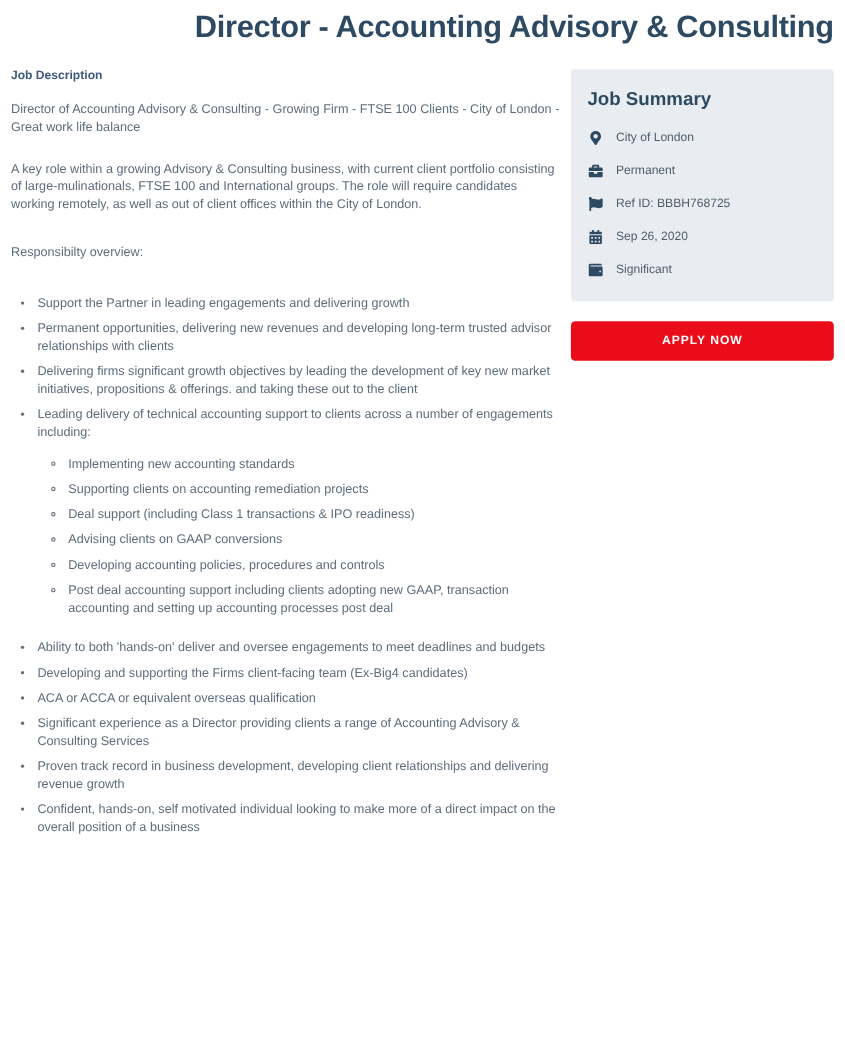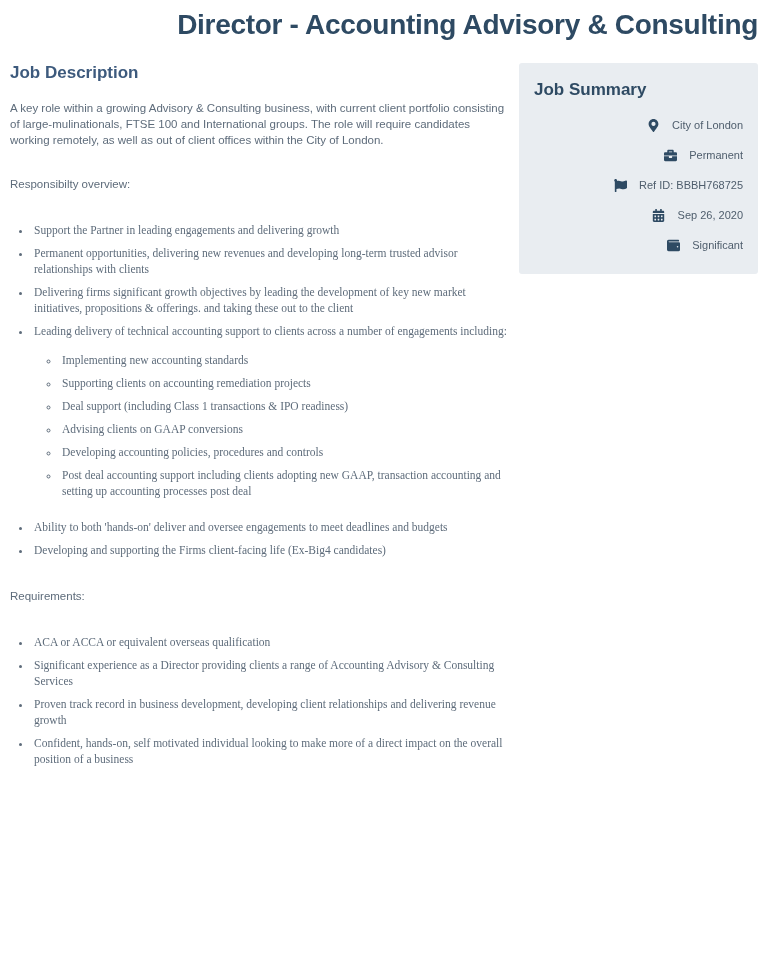--- a/index.html
+++ b/index.html
@@ -42,36 +42,35 @@
     display: flex;
     align-items: flex-start;
     margin-top: 21px;
   }
   .main { width: 499px; }
   .sidebar { width: 239px; margin-left: 10px; }
 
   
   .section-heading {
     margin: 0 0 17px 0;
-    font-size: 17px;
+    font-size: 11px;
     font-weight: bold;
     color: #3d5a7d;
   }
   .main p {
     margin: 0 0 22px 0;
     font-size: 11.5px;
     line-height: 16px;
     color: #5e6c7b;
   }
   .main p.label-line { margin: 28px 0 30px 0; }
   .main p.label-line.req { margin: 30px 0 30px 0; }
   ul {
     margin: 0;
     padding: 0 0 0 22px;
-    font-family: Liberation Serif, serif;
   }
   ul.level1 { list-style: disc; }
   ul.level2 { list-style: circle; margin: 13px 0 20px 6px; padding-left: 22px; }
   li {
     font-size: 11.5px;
     line-height: 16px;
     margin-bottom: 7px;
     padding-left: 2px;
   }
 
@@ -86,21 +85,20 @@
     font-size: 17px;
     font-weight: bold;
     color: #2e4a63;
   }
   .summary-item {
     display: flex;
     align-items: center;
     margin-bottom: 16px;
     font-size: 11px;
     color: #4e5d6c;
-    justify-content: flex-end;
   }
   .summary-item .icon {
     width: 14px;
     height: 14px;
     display: inline-flex;
     align-items: center;
     justify-content: center;
     margin-right: 12px;
     flex: 0 0 14px;
   }
@@ -128,42 +126,42 @@
 <div class="page">
 
   <h1 class="page-title">Director - Accounting Advisory &amp; Consulting</h1>
 
 
   <div class="layout">
 
     <div class="main">
       <h2 class="section-heading">Job Description</h2>
 
+      <p>Director of Accounting Advisory &amp; Consulting - Growing Firm - FTSE 100 Clients - City of London - Great work life balance</p>
       <p>A key role within a growing Advisory &amp; Consulting business, with current client portfolio consisting of large-mulinationals, FTSE 100 and International groups. The role will require candidates working remotely, as well as out of client offices within the City of London.</p>
 
       <p class="label-line">Responsibilty overview:</p>
 
       <ul class="level1">
         <li>Support the Partner in leading engagements and delivering growth</li>
         <li>Permanent opportunities, delivering new revenues and developing long-term trusted advisor relationships with clients</li>
         <li>Delivering firms significant growth objectives by leading the development of key new market initiatives, propositions &amp; offerings. and taking these out to the client</li>
         <li>Leading delivery of technical accounting support to clients across a number of engagements including:</li>
         <ul class="level2">
           <li>Implementing new accounting standards</li>
           <li>Supporting clients on accounting remediation projects</li>
           <li>Deal support (including Class 1 transactions &amp; IPO readiness)</li>
           <li>Advising clients on GAAP conversions</li>
           <li>Developing accounting policies, procedures and controls</li>
           <li>Post deal accounting support including clients adopting new GAAP, transaction accounting and setting up accounting processes post deal</li>
         </ul>
         <li>Ability to both 'hands-on' deliver and oversee engagements to meet deadlines and budgets</li>
-        <li>Developing and supporting the Firms client-facing life (Ex-Big4 candidates)</li>
+        <li>Developing and supporting the Firms client-facing team (Ex-Big4 candidates)</li>
       </ul>
 
-      <p class="label-line req">Requirements:</p>
 
       <ul class="level1">
         <li>ACA or ACCA or equivalent overseas qualification</li>
         <li>Significant experience as a Director providing clients a range of Accounting Advisory &amp; Consulting Services</li>
         <li>Proven track record in business development, developing client relationships and delivering revenue growth</li>
         <li>Confident, hands-on, self motivated individual looking to make more of a direct impact on the overall position of a business</li>
       </ul>
     </div>
 
     <div class="sidebar">
@@ -209,16 +207,17 @@
         <div class="summary-item">
           <span class="icon">
             <svg viewBox="0 0 512 512">
                 <path d="M461.2 128H80c-8.84 0-16-7.16-16-16s7.16-16 16-16h384c8.84 0 16-7.16 16-16 0-26.51-21.49-48-48-48H64C28.65 32 0 60.65 0 96v320c0 35.35 28.65 64 64 64h397.2c28.02 0 50.8-21.53 50.8-48V176c0-26.47-22.78-48-50.8-48zM416 336c-17.67 0-32-14.33-32-32s14.33-32 32-32 32 14.33 32 32-14.33 32-32 32z"></path>
               </svg>
           </span>
           <span>Significant</span>
         </div>
       </div>
 
+      <button class="apply-button">APPLY NOW</button>
     </div>
 
   </div>
 </div>
 
 </body></html>

